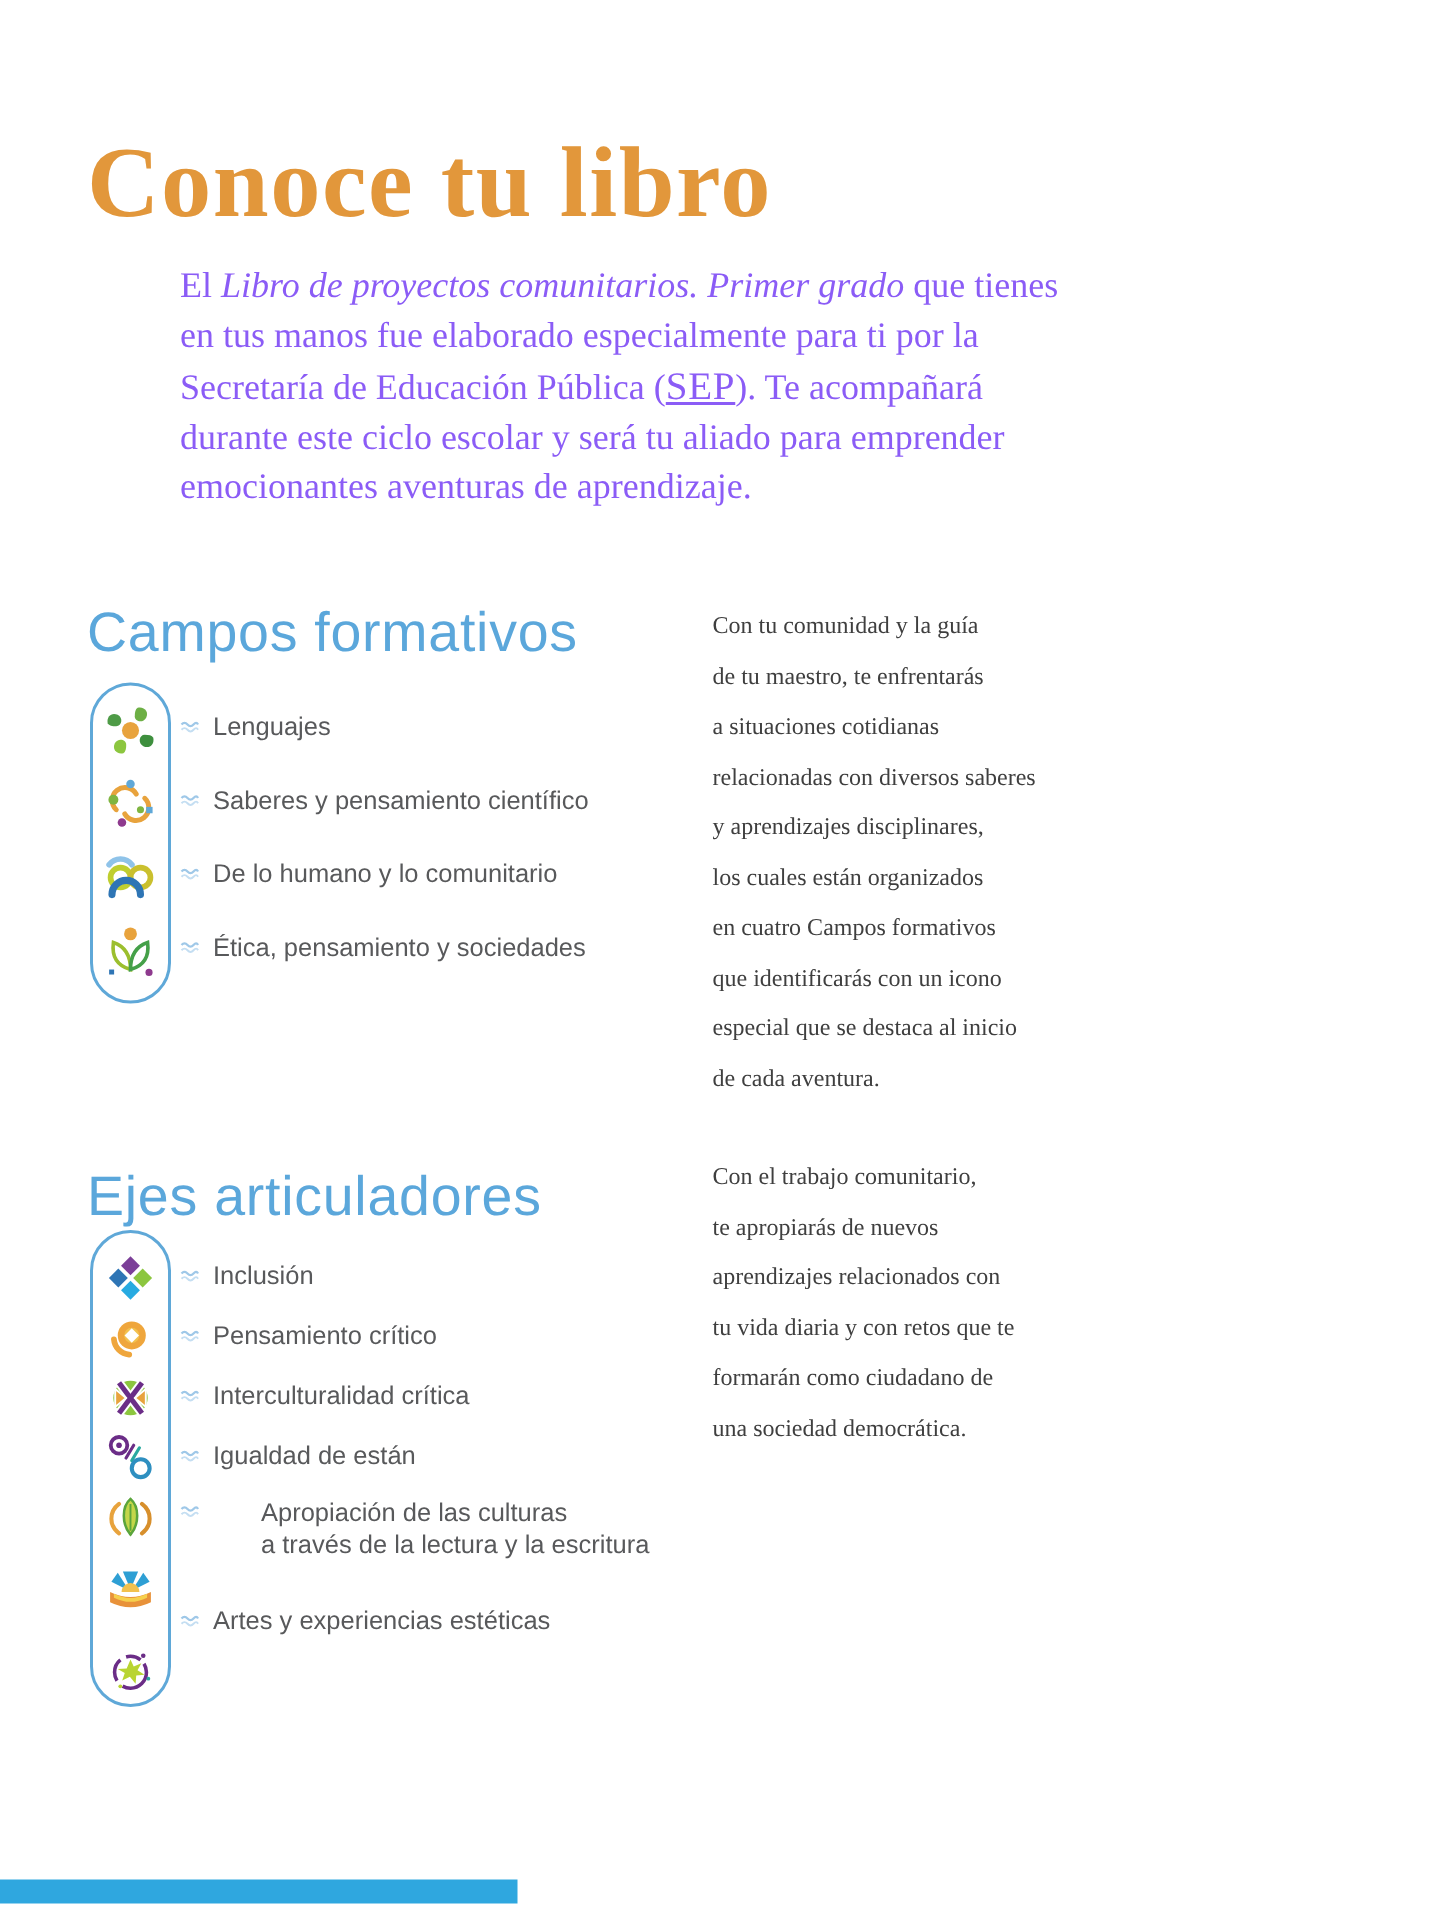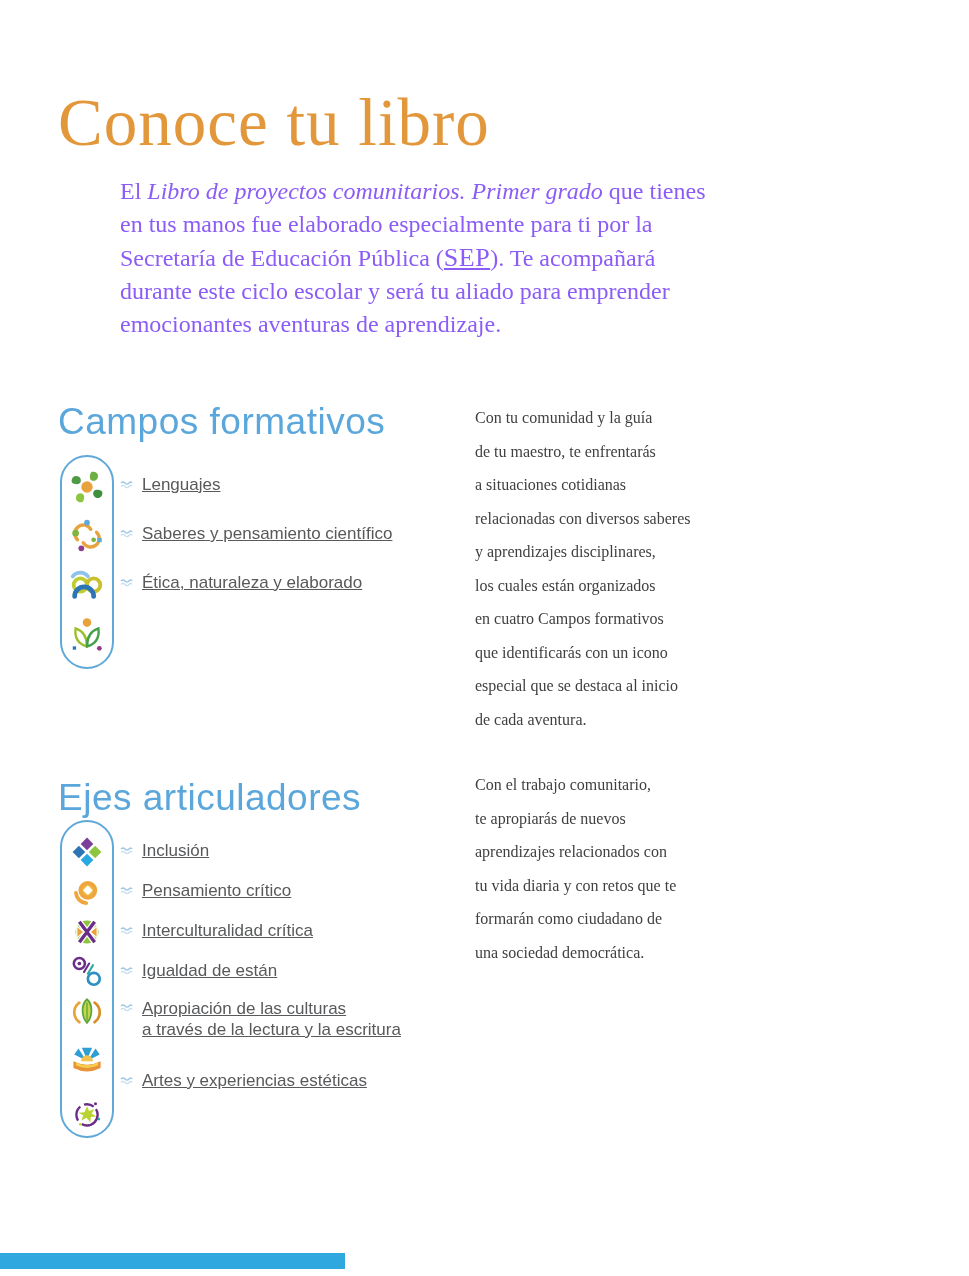--- a/index.html
+++ b/index.html
@@ -7,21 +7,21 @@
     position:relative;
     width:969px;height:1276px;
     background:#ffffff;
     overflow:hidden;
     font-family:"Liberation Serif", serif;
   }
   .page-title{
     position:absolute;left:58px;top:44px;
     font-family:"Liberation Serif", serif;
     font-size:67px;line-height:1;
-    font-weight:400;letter-spacing:1px;
+    font-weight:700;letter-spacing:1px;
     color:#E2973B;
   }
   .intro{
     position:absolute;left:120px;top:163px;width:760px;
     font-size:24px;line-height:33px;color:#8b5cf6;
     white-space:pre-line;
     margin-top:12px;
   }
   .intro .it{font-style:italic;}
   .intro .sc{font-size:26px;letter-spacing:0.5px;text-decoration:underline;}
@@ -42,27 +42,26 @@
   #campos-pill{top:455px;height:214px;padding-top:5px;}
   #ejes-pill{top:820px;height:318px;padding-top:10px;}
   .icon-slot{display:flex;align-items:center;justify-content:center;height:49px;}
   #ejes-pill .icon-slot{height:40px;}
   #ejes-pill .icon-slot.tall{height:62px;}
   .items{
     position:absolute;left:120px;
     display:flex;flex-direction:column;
     font-family:"Liberation Sans", sans-serif;
     color:#58595B;
-    text-decoration:underline;
   }
   #campos-items{top:455px;height:214px;padding-top:5px;}
   #ejes-items{top:820px;height:318px;padding-top:10px;}
   .row{display:flex;align-items:center;height:49px;}
   #ejes-items .row{height:40px;}
-  #ejes-items .row.tall{height:62px;align-items:flex-start;padding-top:8px;}
+  #ejes-items .row.tall{height:62px;align-items:flex-start;padding-top:8px;gap:32px;}
   .bullet{flex:0 0 auto;margin-right:9px;display:inline-flex;}
   #ejes-items .row.tall .bullet{margin-top:5px;}
   .item-label{font-size:17px;line-height:21px;white-space:pre-line;}
   .col-text{
     position:absolute;left:475px;width:480px;
     font-size:16px;line-height:33.5px;color:#3F3F3F;
     white-space:pre-line;
   }
   #campos-body{top:385px;}
   #ejes-body-1{top:752px;}
@@ -146,21 +145,30 @@
         </span>
       <span class="item-label">Saberes y pensamiento científico</span>
     </div>
     <div class="row">
       <span class="bullet">
           <svg width="13" height="9" viewBox="0 0 13 9">
             <path d="M1 3 Q3 0.8 5 3 T9 3 T12 3" stroke="#9FC8E8" stroke-width="1.5" fill="none"></path>
             <path d="M1 6.5 Q3 4.3 5 6.5 T9 6.5 T12 6.5" stroke="#C4DEF2" stroke-width="1.3" fill="none"></path>
           </svg>
         </span>
-      <span class="item-label">Ética, naturaleza y elaborado</span>
+      <span class="item-label">De lo humano y lo comunitario</span>
+    </div>
+    <div class="row">
+      <span class="bullet">
+          <svg width="13" height="9" viewBox="0 0 13 9">
+            <path d="M1 3 Q3 0.8 5 3 T9 3 T12 3" stroke="#9FC8E8" stroke-width="1.5" fill="none"></path>
+            <path d="M1 6.5 Q3 4.3 5 6.5 T9 6.5 T12 6.5" stroke="#C4DEF2" stroke-width="1.3" fill="none"></path>
+          </svg>
+        </span>
+      <span class="item-label">Ética, pensamiento y sociedades</span>
     </div>
   </div>
 
   <p class="col-text" id="campos-body">Con tu comunidad y la guía
 de tu maestro, te enfrentarás
 a situaciones cotidianas
 relacionadas con diversos saberes
 y aprendizajes disciplinares,
 los cuales están organizados
 en cuatro Campos formativos

